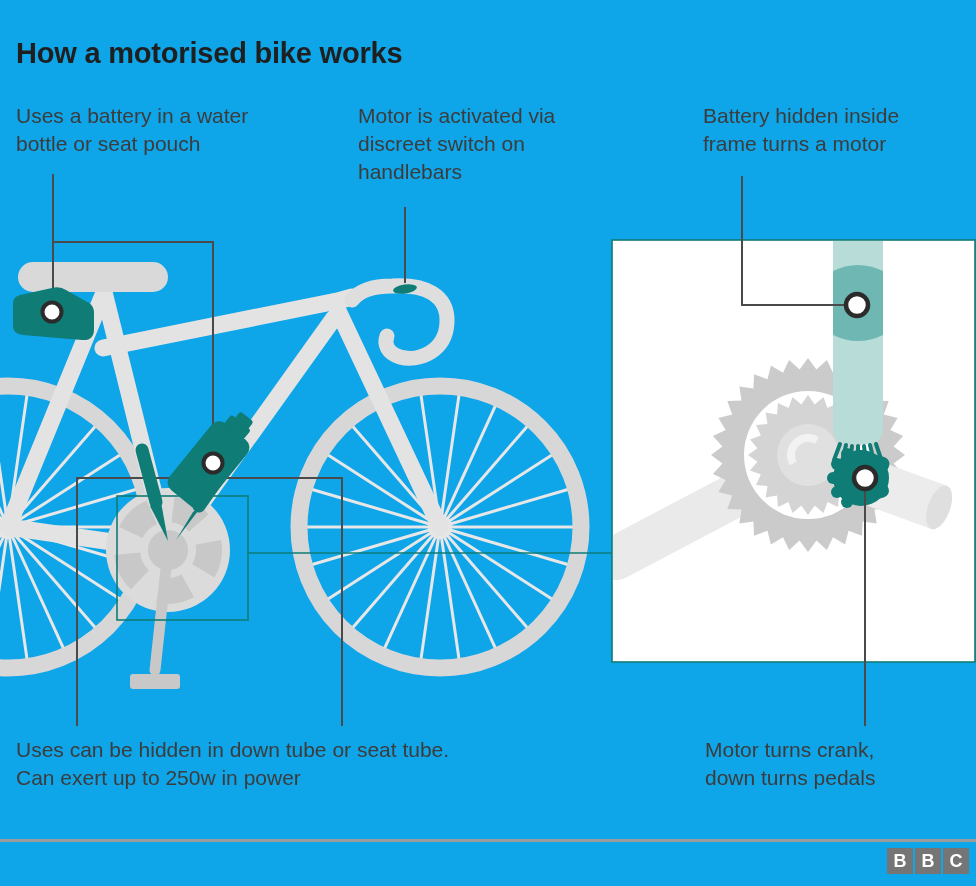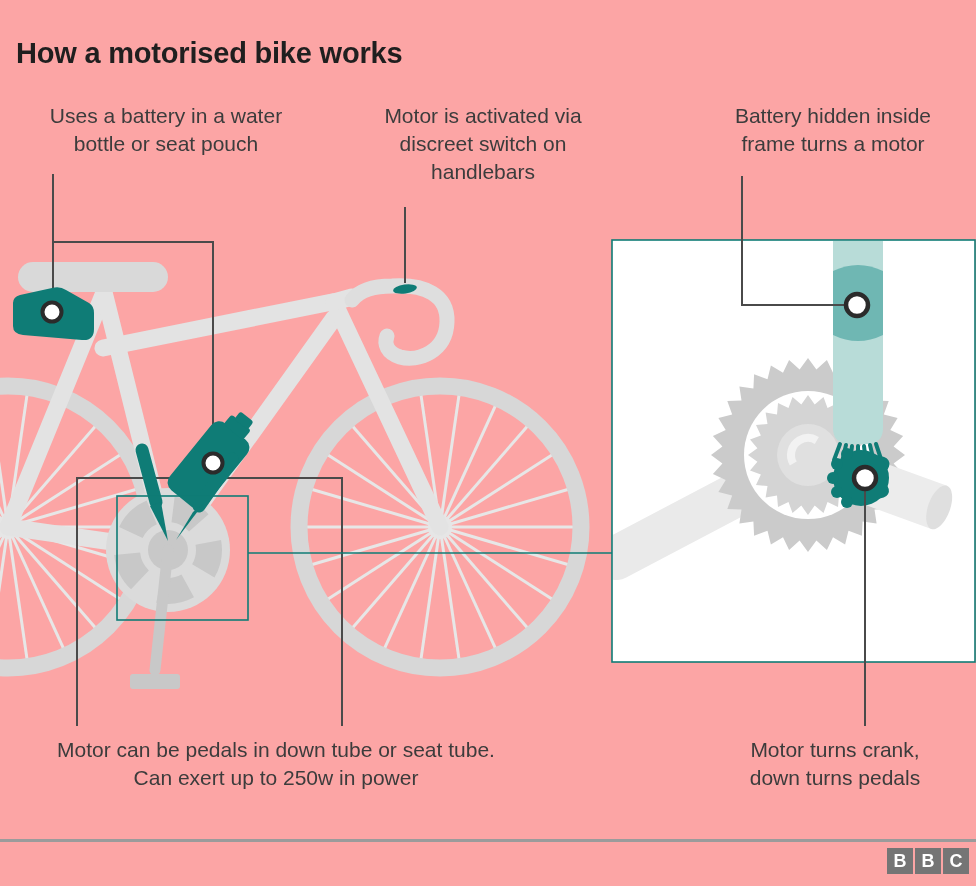--- a/index.html
+++ b/index.html
@@ -1,28 +1,27 @@
 <!DOCTYPE html>
 <html style="--accent-teal: #0f7c76; --teal-light: #b8dcd8; --teal-mid: #6fb7b3; --frame-gray: #e3e3e3; --part-gray: #c8c8c8; --disc-gray: #dbdbdb; --gear-gray: #cbcbcb; --leader-gray: #4a4a4a; --text-dark: #3c3c3c; --logo-gray: #757575; --rule-gray: #9b9b9b;"><head>
 <meta charset="utf-8">
 <style>
   html,body{margin:0;padding:0;background:#fff;}
   #stage{
-    position:relative;width:976px;height:886px;background:#fca5a5;overflow:hidden;
+    position:relative;width:976px;height:886px;background:#0ea5e9;overflow:hidden;
     font-family:"Liberation Sans", sans-serif;
   }
   #art{position:absolute;left:0;top:0;width:976px;height:886px;}
   .title{
     position:absolute;left:16px;top:18px;font-size:29px;font-weight:700;
     color:#1f1f1f;letter-spacing:-0.2px;
   }
   .ann{
     position:absolute;font-size:21px;line-height:28px;color:var(--text-dark,#3c3c3c);
     white-space:pre-line;
-    text-align:center;
   }
   .ann1{left:16px;top:102px;width:300px;}
   .ann2{left:358px;top:102px;width:250px;}
   .ann3{left:703px;top:102px;width:260px;}
   .ann4{left:16px;top:736px;width:520px;}
   .ann5{left:705px;top:736px;width:260px;}
   .rule{position:absolute;left:0;top:839px;width:976px;height:3px;background:var(--rule-gray,#9b9b9b);}
   .logo{position:absolute;left:887px;top:848px;display:flex;gap:2px;}
   .logo .blk{
     width:26px;height:26px;background:var(--logo-gray,#757575);color:#fff;
@@ -216,21 +215,21 @@
   </svg>
 
   <h1 class="title">How a motorised bike works</h1>
   <div class="ann ann1">Uses a battery in a water
 bottle or seat pouch</div>
   <div class="ann ann2">Motor is activated via
 discreet switch on
 handlebars</div>
   <div class="ann ann3">Battery hidden inside
 frame turns a motor</div>
-  <div class="ann ann4">Motor can be pedals in down tube or seat tube.
+  <div class="ann ann4">Uses can be hidden in down tube or seat tube.
 Can exert up to 250w in power</div>
   <div class="ann ann5">Motor turns crank,
 down turns pedals</div>
 
   <div class="rule"></div>
   <div class="logo">
     <span class="blk">B</span>
     <span class="blk">B</span>
     <span class="blk">C</span>
   </div>

